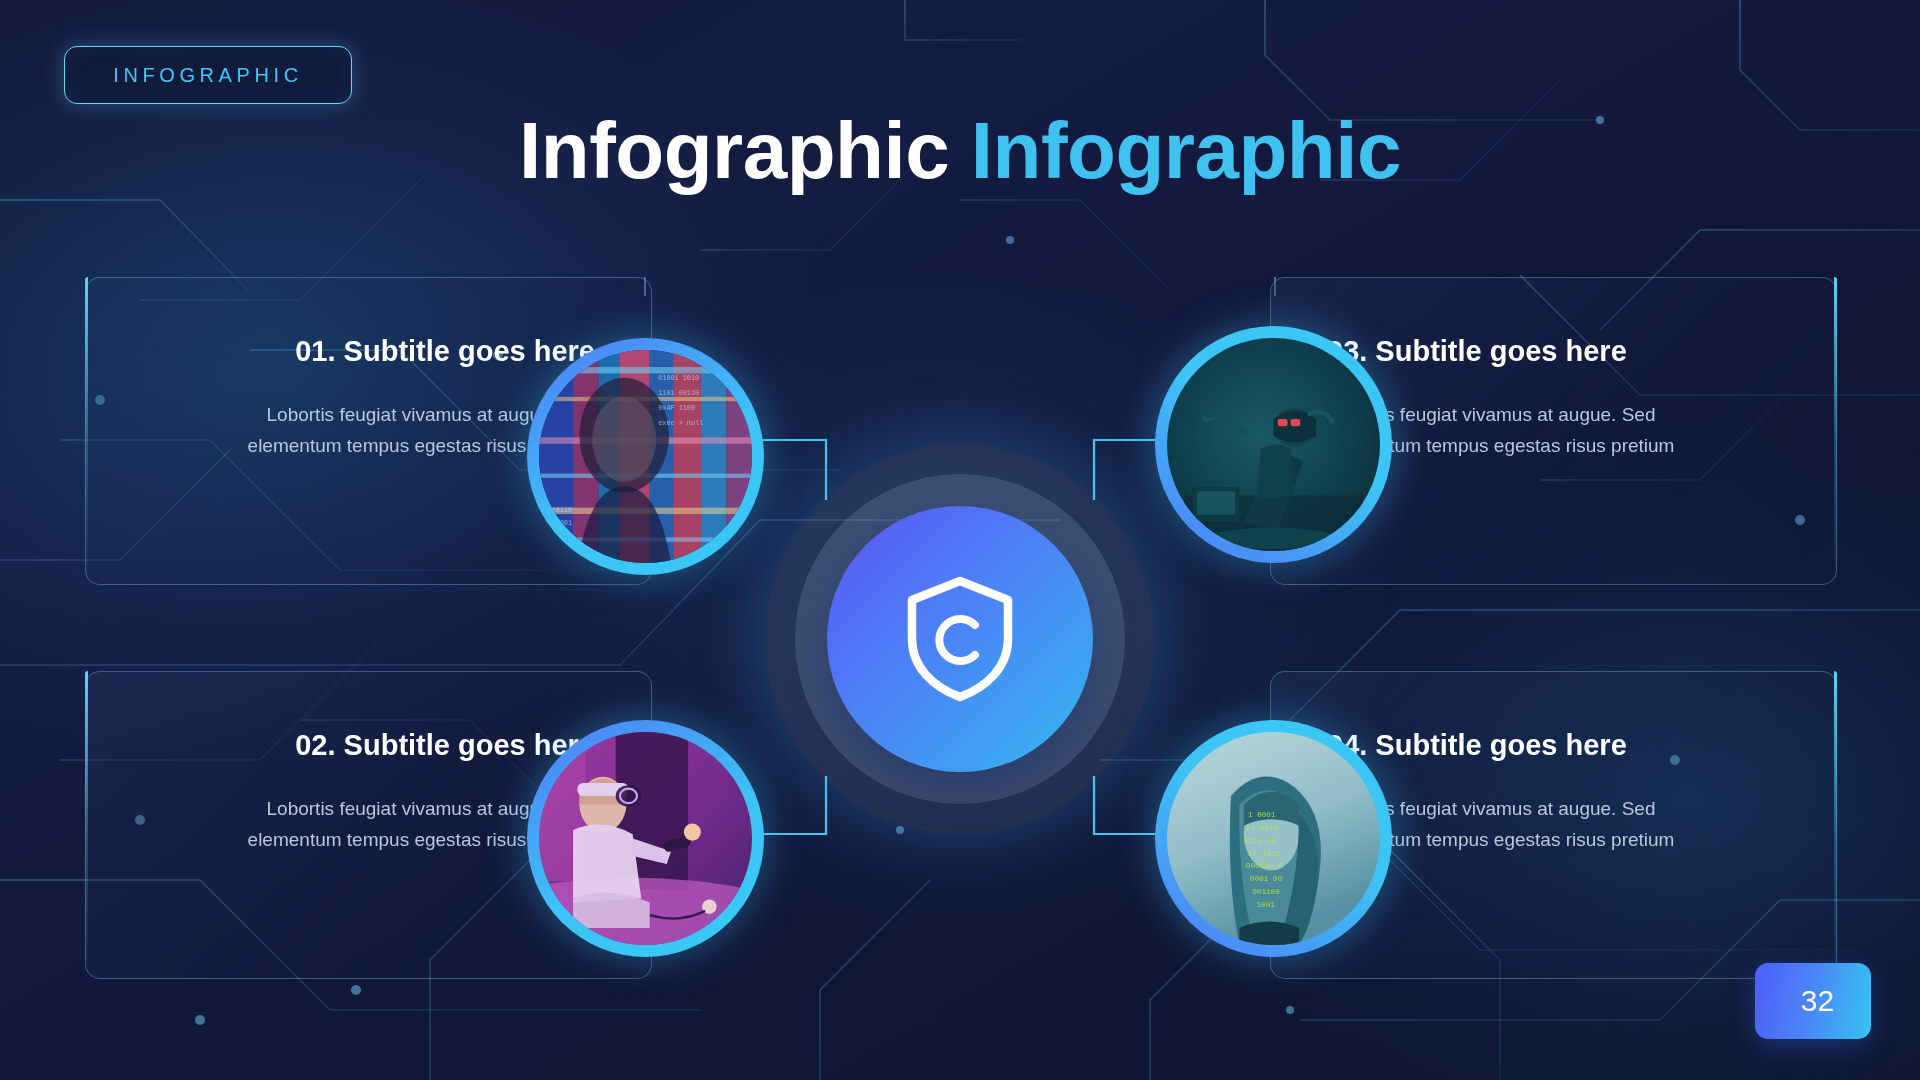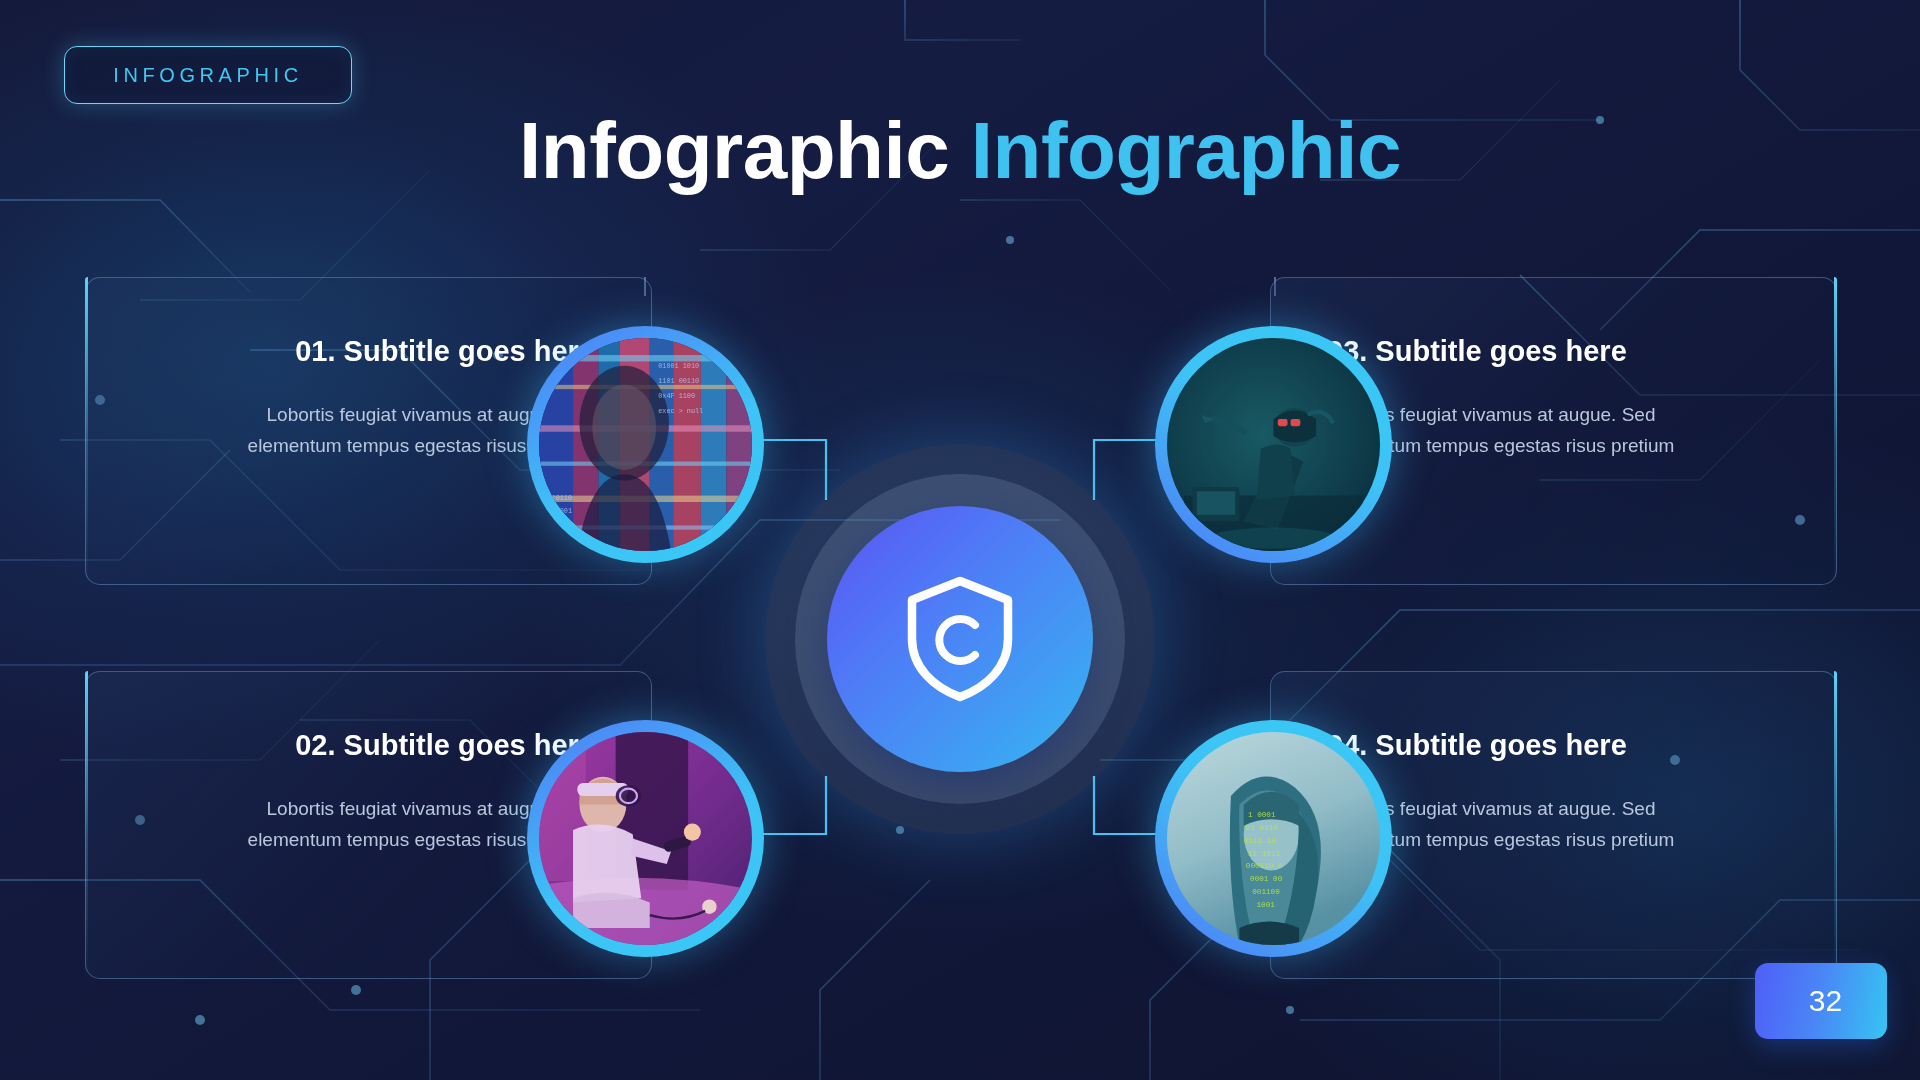--- a/index.html
+++ b/index.html
@@ -100,21 +100,21 @@
     position:absolute;
     width:237px; height:237px;
     border-radius:50%;
     padding:12px;
     box-shadow:0 0 40px rgba(60,180,240,0.42);
   }
   .photo .ring {
     width:100%; height:100%; border-radius:50%;
     overflow:hidden; position:relative;
   }
-  .p1 { left:527px;  top:326px; background:linear-gradient(150deg,#4f7bf7 0%,#3ec3f5 55%,#38c9f6 100%); }
+  .p1 { left:527px;  top:338px; background:linear-gradient(150deg,#4f7bf7 0%,#3ec3f5 55%,#38c9f6 100%); }
   .p2 { left:527px;  top:720px; background:linear-gradient(150deg,#4f7bf7 0%,#3ec3f5 55%,#38c9f6 100%); }
   .p3 { left:1155px; top:326px; background:linear-gradient(210deg,#38c9f6 0%,#3ec3f5 45%,#4f7bf7 100%); }
   .p4 { left:1155px; top:720px; background:linear-gradient(210deg,#38c9f6 0%,#3ec3f5 45%,#4f7bf7 100%);text-decoration:underline; }
 
   .ph-svg { width:100%; height:100%; display:block; }
 
   
   .hub { position:absolute; left:765px; top:444px; width:390px; height:390px; }
   .hub-outer {
     position:absolute; inset:0; border-radius:50%;
@@ -130,21 +130,21 @@
     position:absolute; left:62px; top:62px; width:266px; height:266px;
     border-radius:50%;
     background:linear-gradient(135deg,#5a54f2 0%,#4f7bf7 38%,#35b7f0 100%);
     display:flex; align-items:center; justify-content:center;
     box-shadow:0 14px 40px rgba(20,40,110,0.45);
   }
 
   
   .pagenum {
     position:absolute; left:1755px; top:963px;
-    width:132px; height:76px;
+    width:116px; height:76px;
     border-radius:13px;
     background:linear-gradient(100deg,#4f5ef8 0%,#4a86f6 48%,#36c4f2 100%);
     display:flex; align-items:center; justify-content:center;
     box-shadow:0 8px 26px rgba(40,90,200,0.40);
     padding-left:9px;
   }
   .pagenum span { color:#fff; font-size:30px; font-weight:500; }
 </style>
 </head>
 <body>

